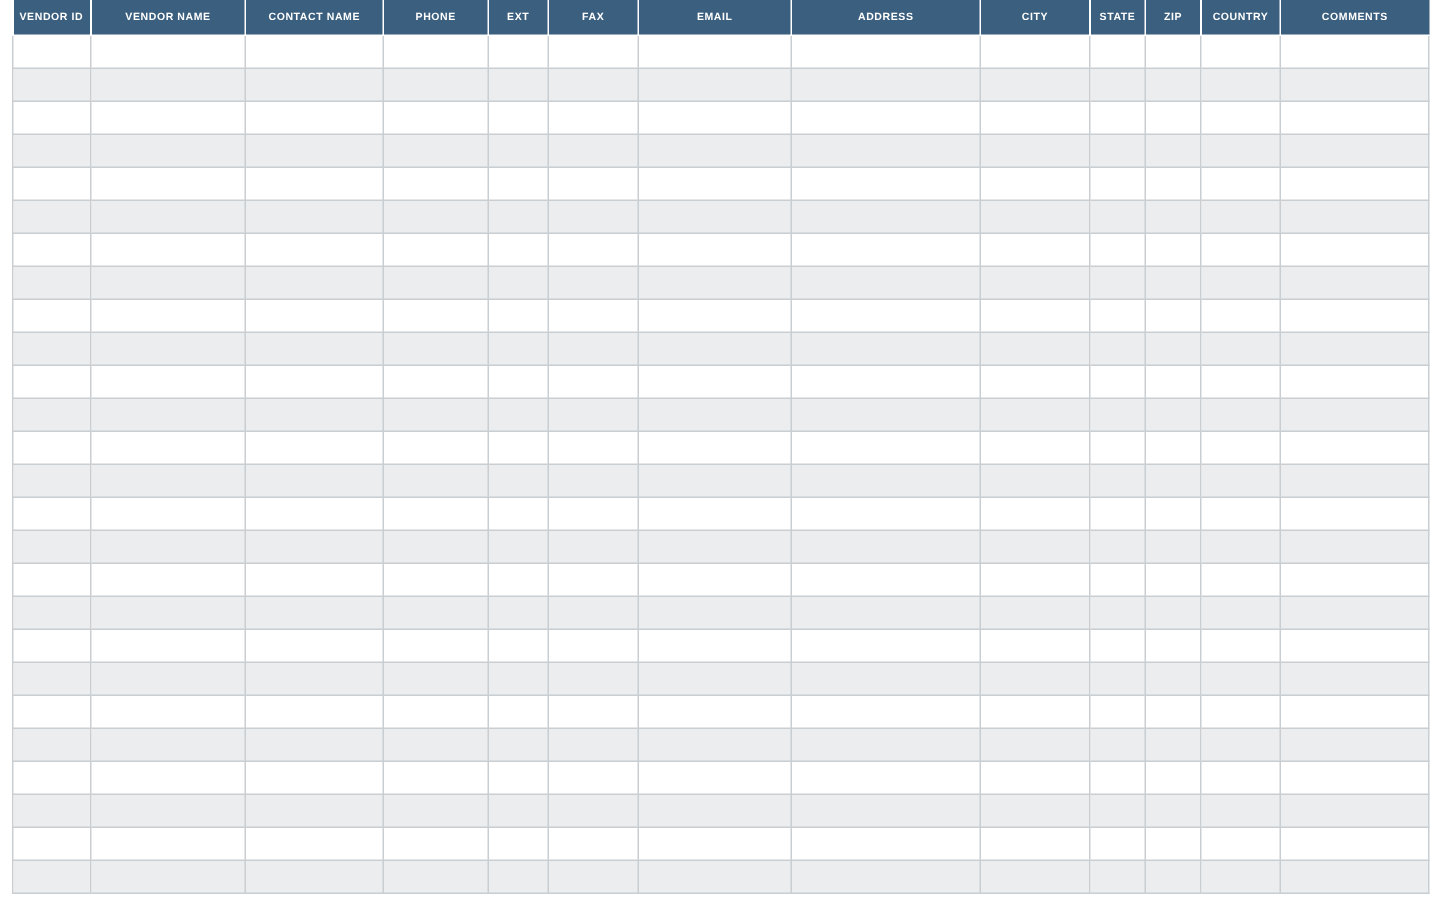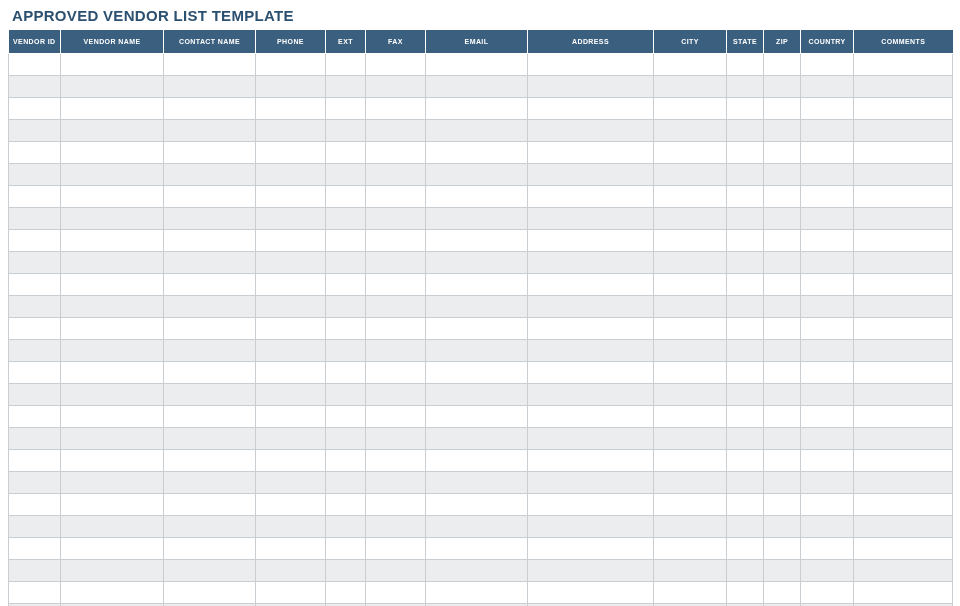--- a/index.html
+++ b/index.html
@@ -68,21 +68,20 @@
   }
   table.vendor-table tr.alt td {
     background: #ebedee;
   }
 </style>
 </head>
 <body>
 
 <div id="page">
 
-  <div id="title">APPROVED VENDOR LIST TEMPLATE</div>
 
   <table class="vendor-table">
     <colgroup>
         <col style="width: 52px;">
         <col style="width: 103px;">
         <col style="width: 92px;">
         <col style="width: 70px;">
         <col style="width: 40px;">
         <col style="width: 60px;">
         <col style="width: 102px;">

